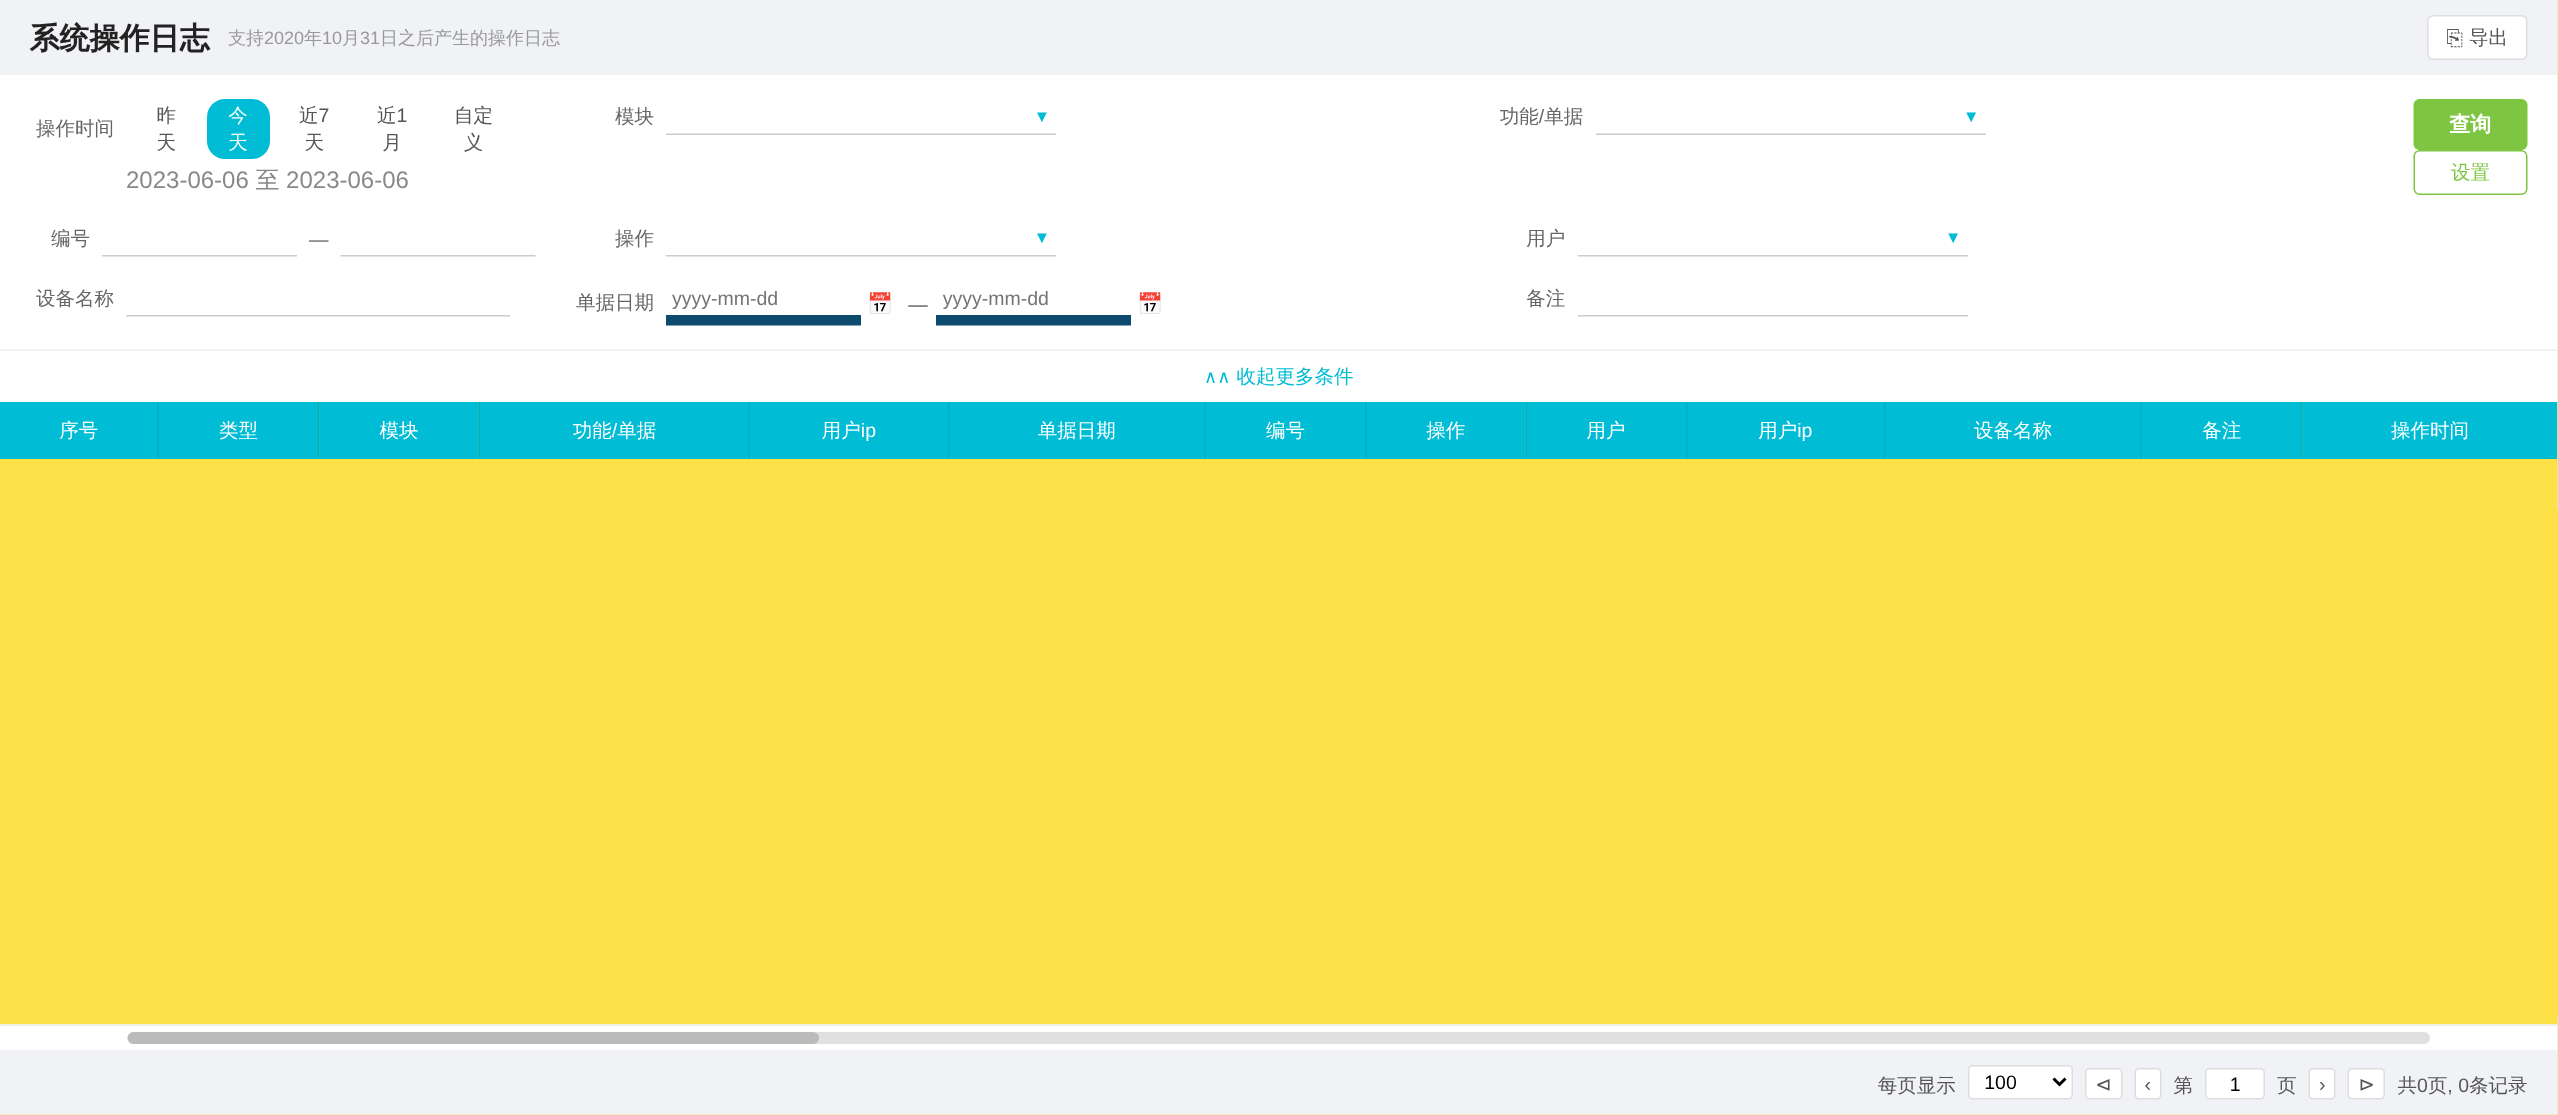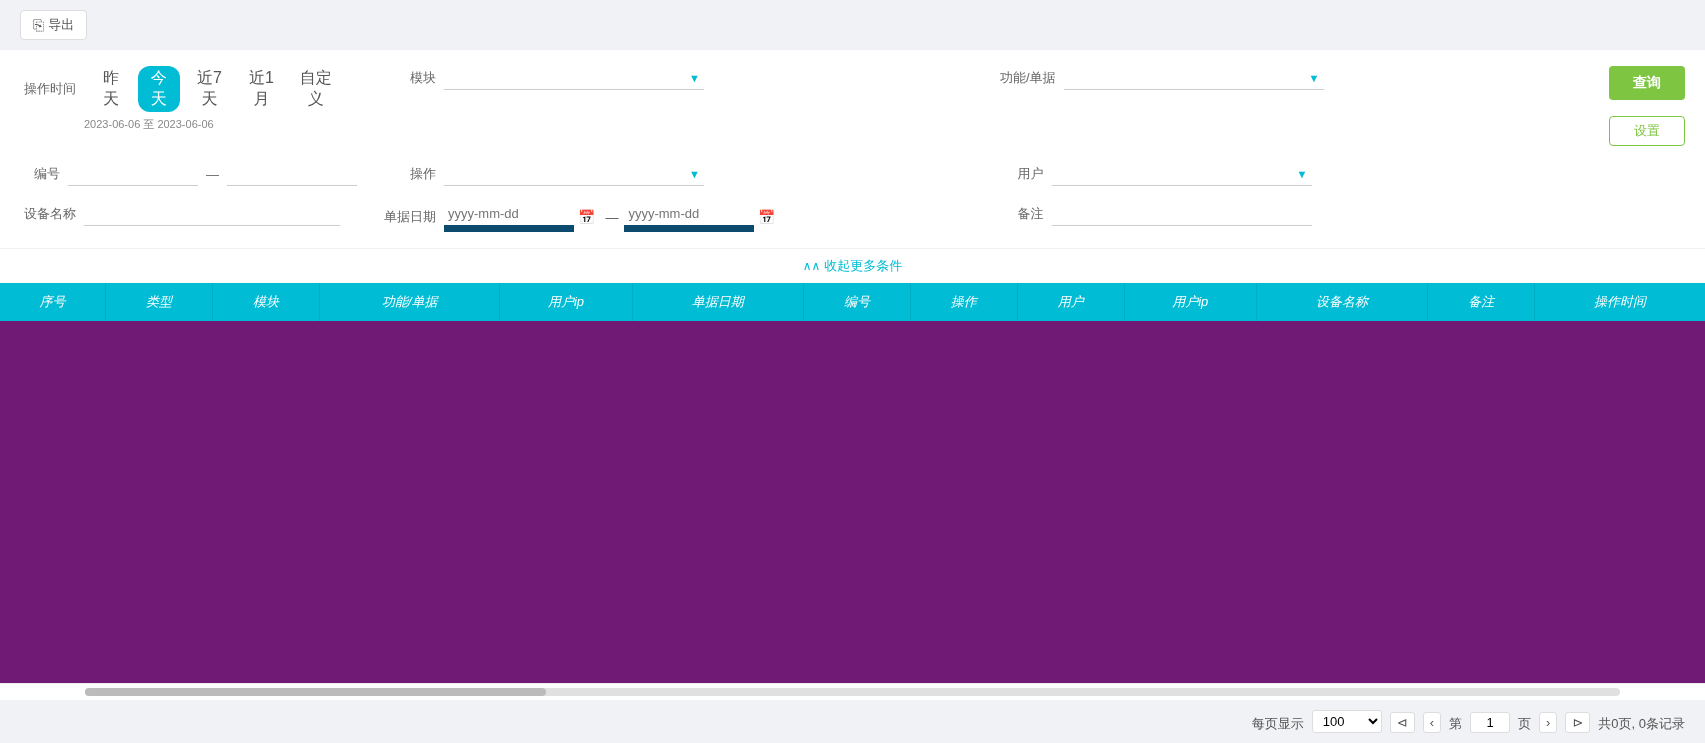--- a/index.html
+++ b/index.html
@@ -8,35 +8,35 @@
     .page-container { width: 1705px; min-height: 743px; background: #f0f2f5; display: flex; flex-direction: column; }
 
     
     .page-header { display: flex; align-items: center; justify-content: space-between; padding: 10px 20px; background: #f0f2f5; }
     .page-title { font-size: 20px; font-weight: bold; color: #222; }
     .page-subtitle { font-size: 12px; color: #999; margin-left: 12px; }
     .export-btn { display: flex; align-items: center; gap: 4px; background: white; border: 1px solid #ddd; border-radius: 4px; padding: 5px 12px; cursor: pointer; font-size: 13px; color: #555; }
 
     
     .time-options { display: flex; align-items: center; gap: 8px; }
-    .time-btn { padding: 2px 8px; border-radius: 12px; cursor: pointer; border: none; background: none; font-size: 16px; color: #555; }
+    .time-btn { padding: 2px 8px; border-radius: 12px; cursor: pointer; border: none; background: none; font-size: 13px; color: #555; }
     .time-btn.active { background: #00bcd4; color: white; border-radius: 12px; padding: 2px 10px; }
-    .time-range { font-size: 11px; color: #888; margin-top: 4px; }
+    .time-range { font-size: 16px; color: #888; margin-top: 4px; }
     .dash { margin: 0 8px; color: #666; }
 
     
-    .action-buttons { display: flex; flex-direction: column; gap: 16px; margin-left: auto; }
+    .action-buttons { display: flex; flex-direction: column; gap: 0; margin-left: auto; }
     .query-btn { background: #7ec542; color: white; border: none; border-radius: 4px; padding: 8px 24px; font-size: 14px; cursor: pointer; font-weight: bold; }
     .settings-btn { background: white; color: #7ec542; border: 1px solid #7ec542; border-radius: 4px; padding: 5px 24px; font-size: 13px; cursor: pointer; }
 
     
     .collapse-bar { display: flex; align-items: center; justify-content: center; padding: 8px; background: white; border-top: 1px solid #f0f0f0; cursor: pointer; color: #00bcd4; font-size: 13px; gap: 4px; }
 
     
-    .table-container { background: #701a75; flex: 1; overflow: hidden; font-style: italic; }
+    .table-container { background: #fde047; flex: 1; overflow: hidden; }
     .data-table { width: 100%; border-collapse: collapse; }
     .data-table thead tr { background: #00bcd4; }
     .data-table thead th { color: white; font-weight: normal; padding: 10px 8px; text-align: center; font-size: 13px; border-right: 1px solid #00aec4; white-space: nowrap; }
     .data-table thead th:last-child { border-right: none; }
 
     
     .scrollbar-area { background: white; padding: 4px 0; border-top: 1px solid #eee; }
     .h-scrollbar { width: 90%; margin: 0 auto; height: 8px; background: #e0e0e0; border-radius: 4px; }
     .h-scrollbar-thumb { width: 30%; height: 100%; background: #bbb; border-radius: 4px; }
 
@@ -78,20 +78,24 @@
     .date-input { border: none; border-bottom: 7px solid #0c4a6e; outline: none; padding: 4px; font-size: 13px; width: 130px; background: transparent; color: #bbb; }
     .cal-icon { color: #00bcd4; margin: 0 4px; cursor: pointer; font-size: 14px; }
     .date-dash { margin: 0 6px; color: #555; }
   </style>
 </head>
 <body>
 
 <div class="page-container">
 
   <div class="page-header">
+    <div style="display:flex;align-items:center;">
+      <span class="page-title">系统操作日志</span>
+      <span class="page-subtitle">支持2020年10月31日之后产生的操作日志</span>
+    </div>
     <button class="export-btn">
       <span style="font-size:14px;">⎘</span>
       <span>导出</span>
     </button>
   </div>
 
   <div class="filter-section">
 
     <div class="row1">
 

